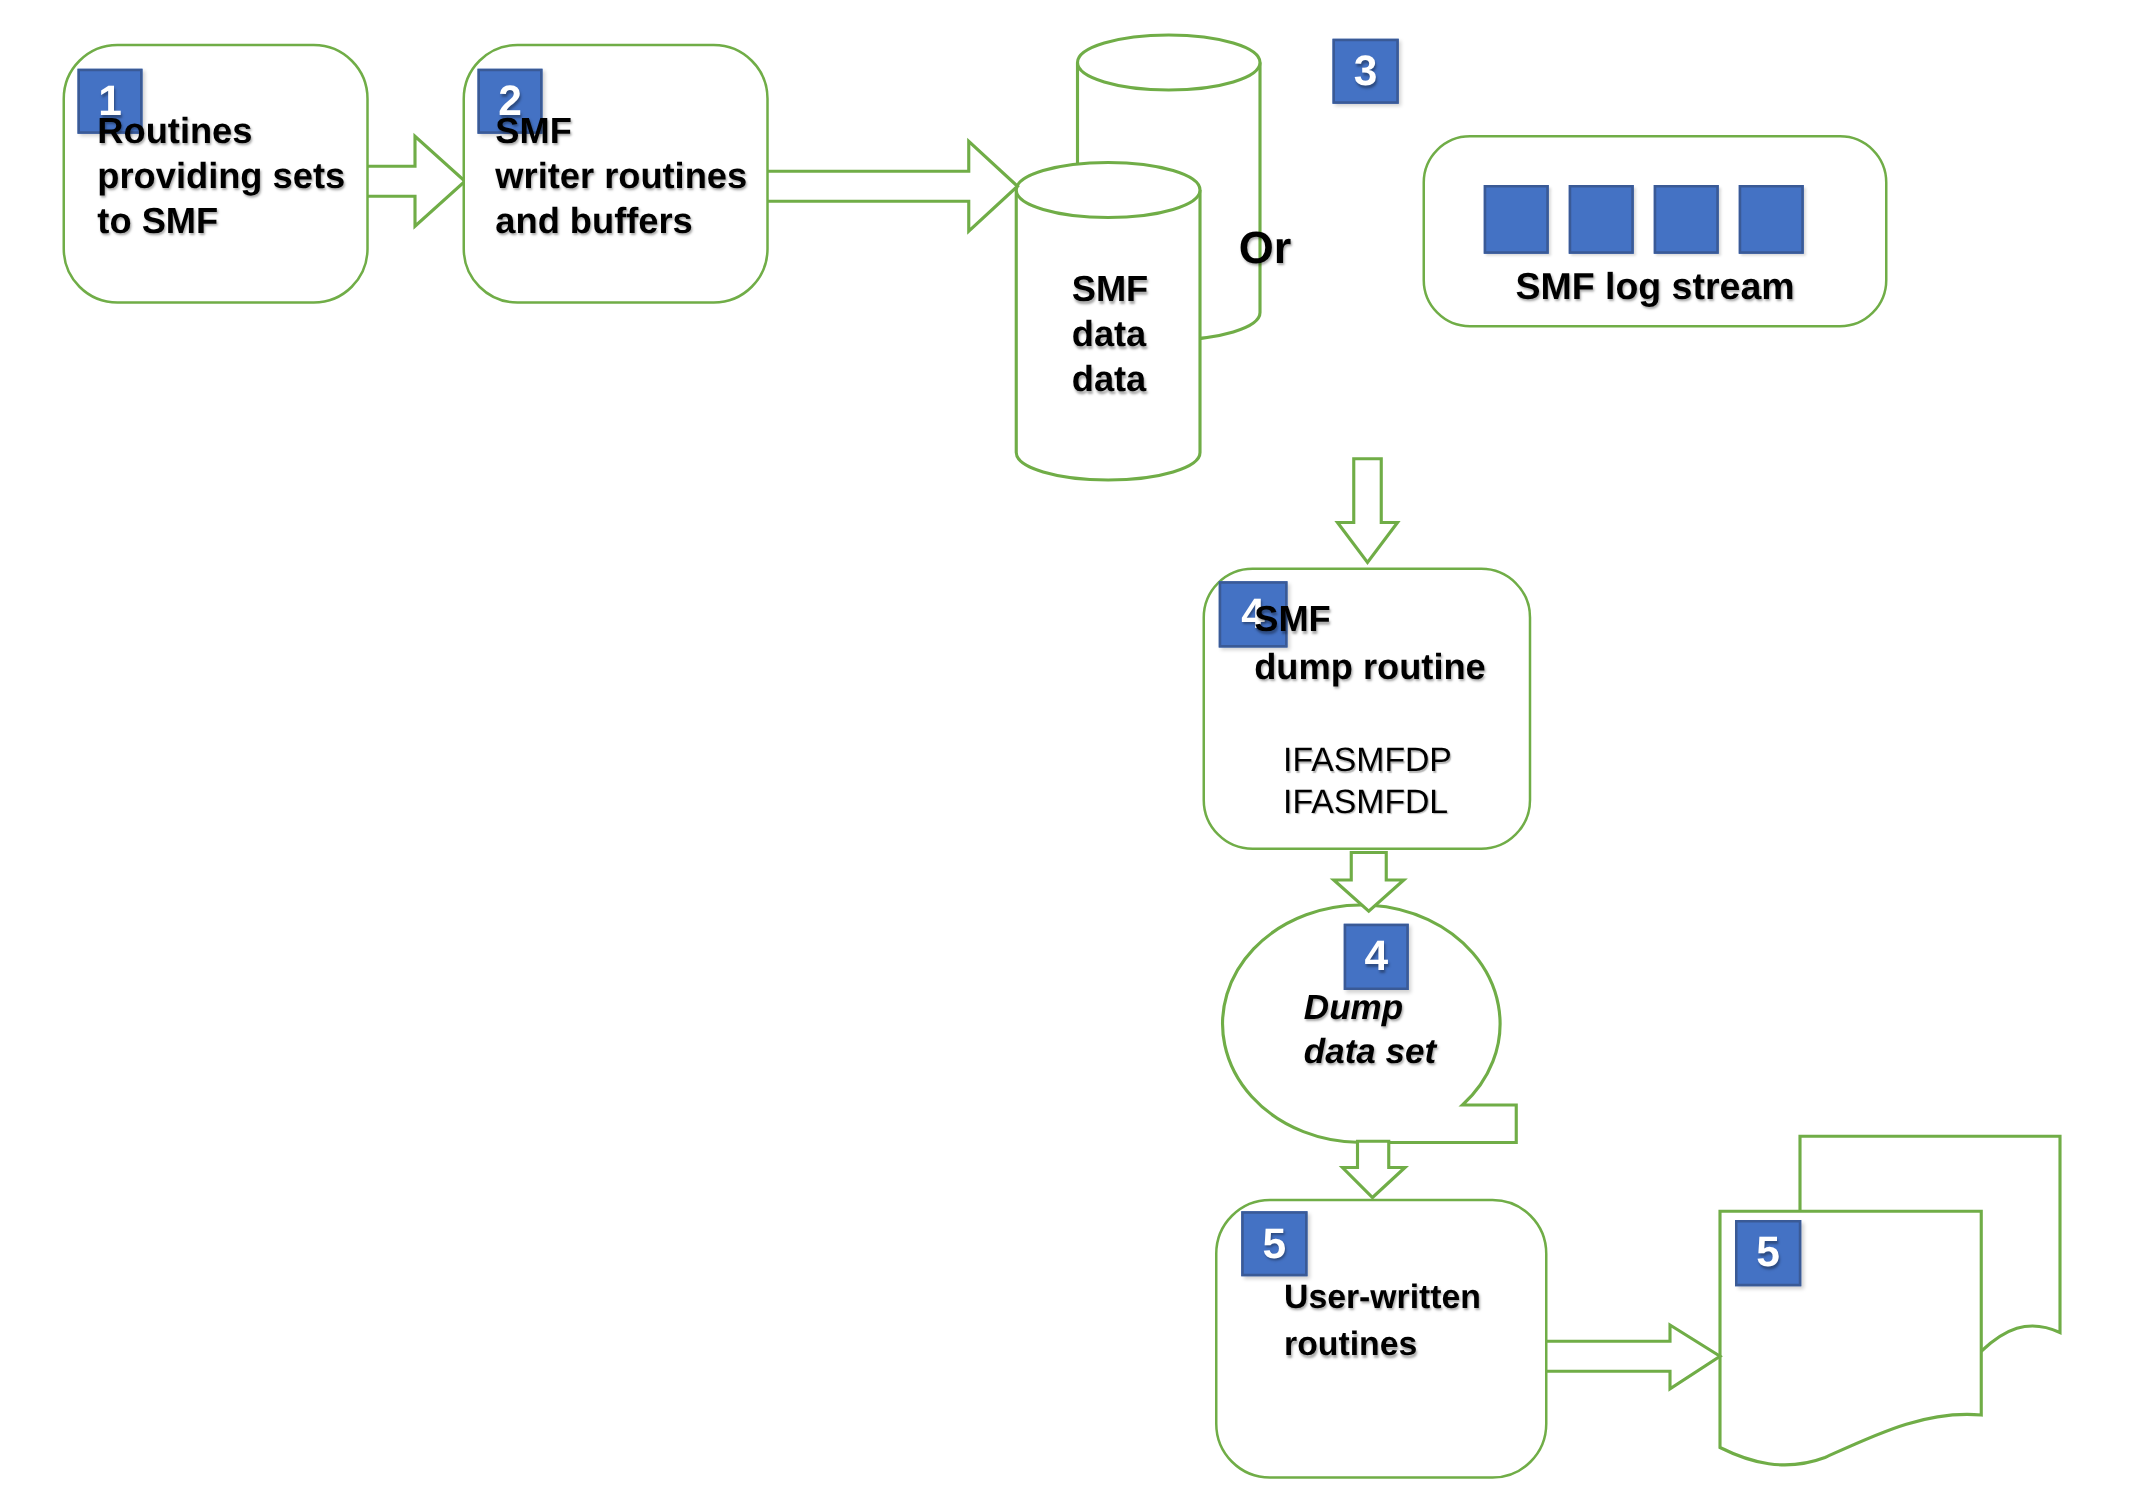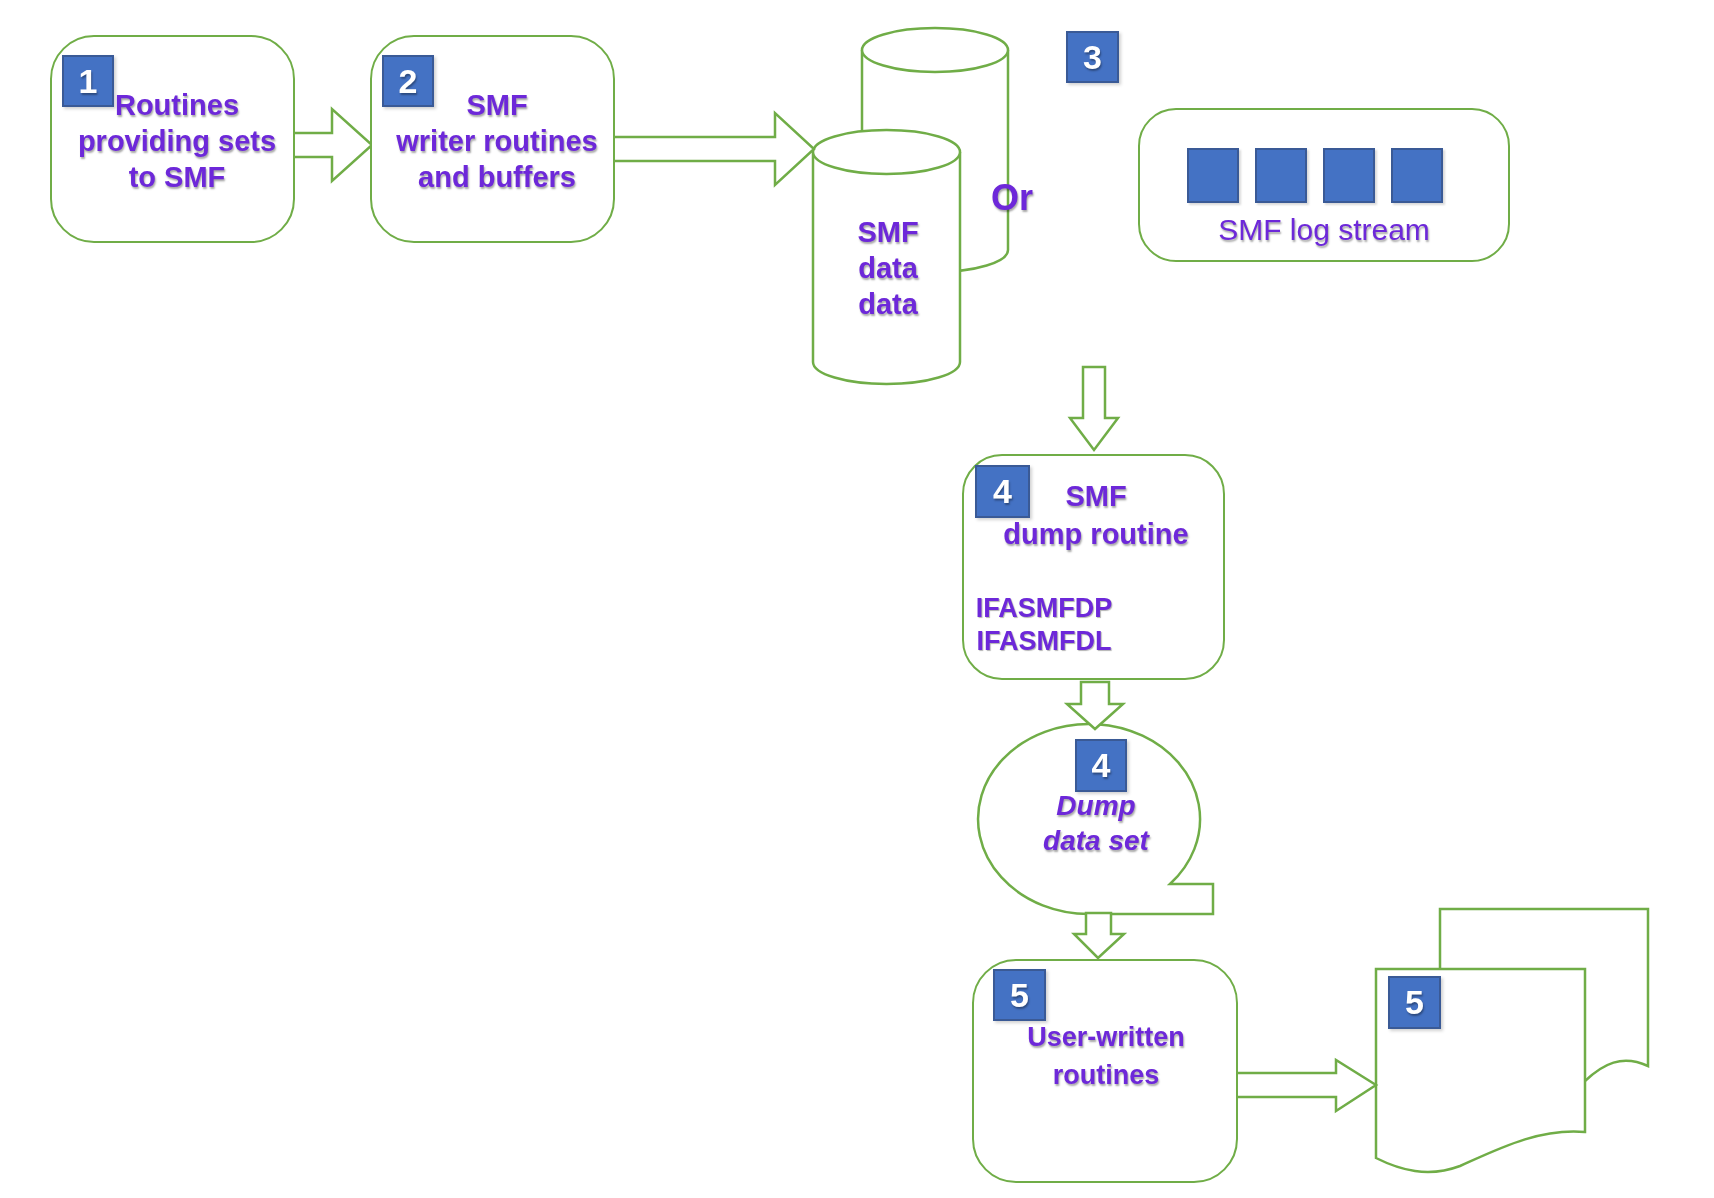--- a/index.html
+++ b/index.html
@@ -21,21 +21,21 @@
   .badge{
     position:absolute;
     background:#4472C4;border:2px solid #3A5A96;box-sizing:border-box;
     color:#ffffff;font-weight:700;font-size:34px;
     display:flex;align-items:center;justify-content:center;
     text-shadow:1px 2px 2px rgba(0,0,0,.35);
     box-shadow:2px 2px 3px rgba(0,0,0,.18);
   }
   .label{
     position:absolute;transform:translateX(-50%);
-    text-align:center;color:#6d28d9;white-space:nowrap;
+    color:#000000;white-space:nowrap;
     font-weight:700;text-shadow:1px 2px 2px rgba(0,0,0,.35);
   }
   .label div{white-space:nowrap;}
   .sq{
     position:absolute;width:52px;height:55px;
     background:#4472C4;border:2px solid #3A5A96;box-sizing:border-box;
     box-shadow:2px 2px 2px rgba(0,0,0,.15);
   }
 </style>
 </head>
@@ -91,29 +91,29 @@
   </div>
 
   <div class="badge" style="left:1066px;top:31px;width:53px;height:52px;">3</div>
   <div class="label" style="left:1012px;top:180px;font-size:36px;line-height:36px;">Or</div>
 
   <div class="node" style="left:1138px;top:108px;width:372px;height:154px;border-radius:38px;"></div>
   <div class="sq" style="left:1187px;top:148px;"></div>
   <div class="sq" style="left:1255px;top:148px;"></div>
   <div class="sq" style="left:1323px;top:148px;"></div>
   <div class="sq" style="left:1391px;top:148px;"></div>
-  <div class="label" style="left:1324px;top:213px;font-size:30px;line-height:34px;font-weight:400;">SMF log stream</div>
+  <div class="label" style="left:1324px;top:213px;font-size:30px;line-height:34px;font-weight:700;">SMF log stream</div>
 
   <div class="node" style="left:962px;top:454px;width:263px;height:226px;border-radius:40px;"></div>
   <div class="badge" style="left:975px;top:465px;width:55px;height:53px;">4</div>
   <div class="label" style="left:1096px;top:477px;font-size:29px;line-height:38px;">
     <div>SMF</div>
     <div>dump routine</div>
   </div>
-  <div class="label" style="left:1044px;top:592px;font-size:27px;line-height:33px;font-weight:700;text-shadow:1px 1px 1px rgba(0,0,0,.3);">
+  <div class="label" style="left:1094px;top:592px;font-size:27px;line-height:33px;font-weight:400;text-shadow:1px 1px 1px rgba(0,0,0,.3);">
     <div>IFASMFDP</div>
     <div>IFASMFDL</div>
   </div>
 
   <div class="badge" style="left:1075px;top:739px;width:52px;height:53px;">4</div>
   <div class="label" style="left:1096px;top:788px;font-size:28px;line-height:35px;font-weight:600;font-style:italic;">
     <div>Dump</div>
     <div>data set</div>
   </div>
 

